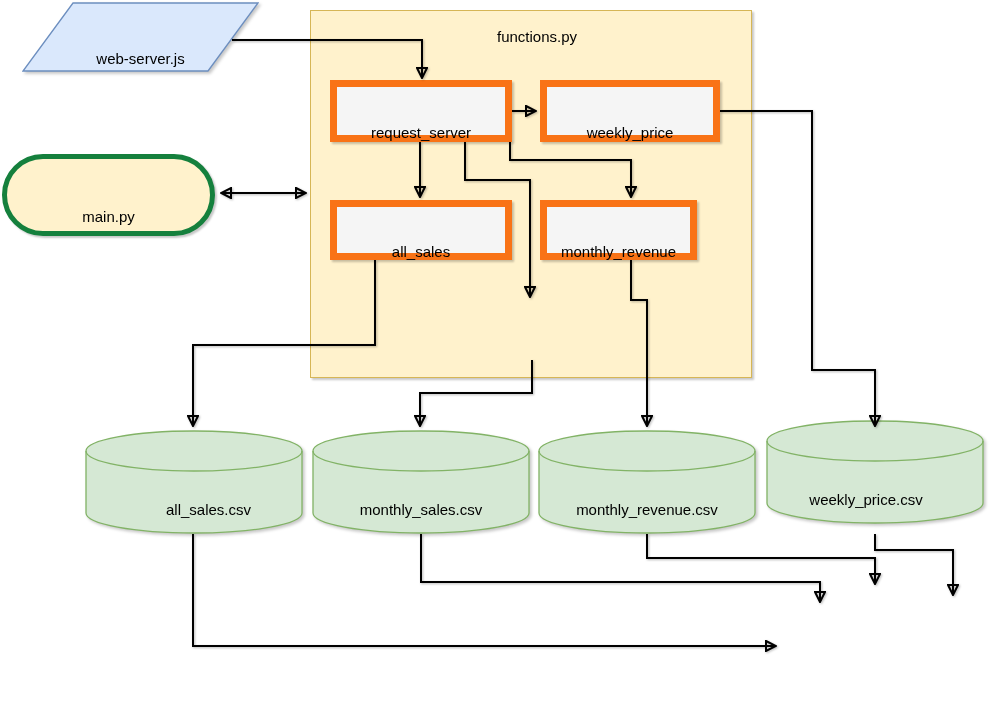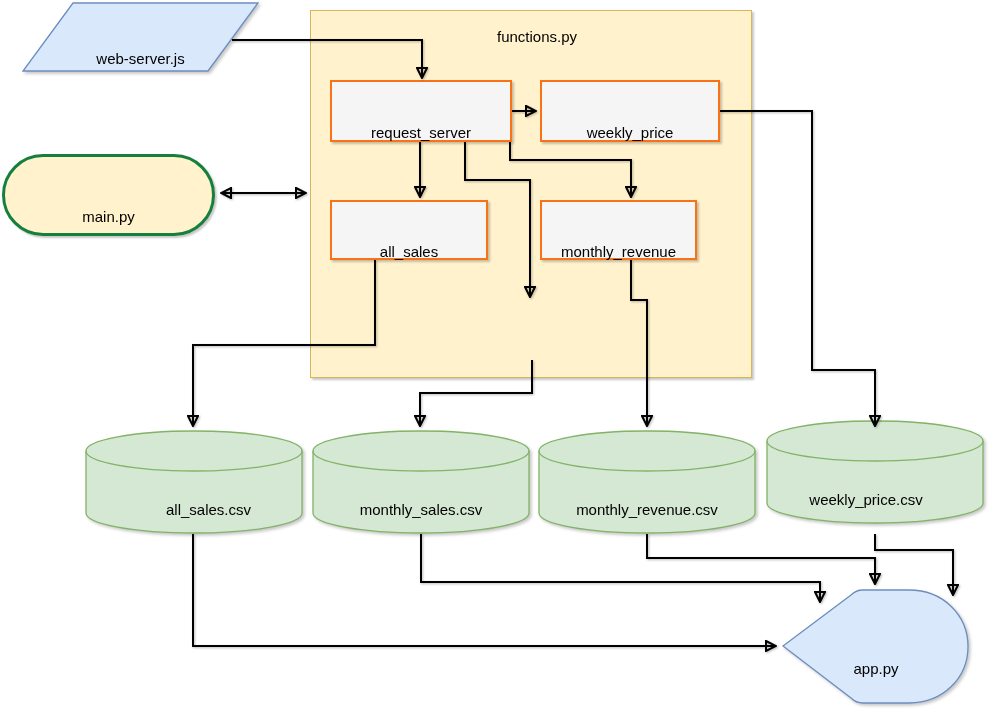--- a/index.html
+++ b/index.html
@@ -7,31 +7,31 @@
     position:relative;width:994px;height:713px;background:#ffffff;overflow:hidden;
     font-family:"Liberation Sans", sans-serif;color:#000000;font-size:15px;
   }
   .node{position:absolute;box-sizing:border-box;}
   .shape-svg{position:absolute;left:0;top:0;display:block;filter:drop-shadow(2px 2px 1.5px rgba(0,0,0,0.22));}
   .lbl{
     position:absolute;inset:0;display:flex;align-items:center;justify-content:center;
     text-align:center;white-space:nowrap;pointer-events:none;line-height:1.2;margin-top:44px;
   }
   .rect-node{
-    background:#f5f5f5;border:2px solid #f97316;
+    background:#f5f5f5;border:7px solid #f97316;
     box-shadow:2px 2px 2px rgba(0,0,0,0.22);
     display:flex;align-items:center;justify-content:center;
   }
   .container-node{
     background:#fff2cc;border:1px solid #d6b656;
     box-shadow:2px 2px 2px rgba(0,0,0,0.22);
   }
   .container-title{position:absolute;top:17px;left:12px;right:0;text-align:center;}
   .stadium-node{
-    background:#fff2cc;border:3px solid #15803d;border-radius:41px;
+    background:#fff2cc;border:5px solid #15803d;border-radius:41px;
     box-shadow:2px 2px 2px rgba(0,0,0,0.22);
     display:flex;align-items:center;justify-content:center;
   }
   .cyl-lbl{padding-top:12px;}
   .wires{position:absolute;left:0;top:0;pointer-events:none;filter:drop-shadow(1.5px 1.5px 1px rgba(0,0,0,0.28));}
   .wires path{fill:none;stroke:#000000;stroke-width:2;}
 </style>
 </head>
 <body>
 
@@ -53,21 +53,21 @@
   </div>
 
   <div class="node rect-node" style="left:330px;top:80px;width:182px;height:62px;">
     <div class="lbl">request_server</div>
   </div>
 
   <div class="node rect-node" style="left:540px;top:80px;width:180px;height:62px;">
     <div class="lbl">weekly_price</div>
   </div>
 
-  <div class="node rect-node" style="left:330px;top:200px;width:158px;height:60px;">
+  <div class="node rect-node" style="left:330px;top:200px;width:182px;height:60px;">
     <div class="lbl">all_sales</div>
   </div>
 
   <div class="node rect-node" style="left:540px;top:200px;width:157px;height:60px;">
     <div class="lbl">monthly_revenue</div>
   </div>
 
 
   <div class="node" style="left:85px;top:430px;width:247px;height:104px;">
     <svg class="shape-svg" width="218" height="104">
@@ -94,26 +94,20 @@
   </div>
 
   <div class="node" style="left:766px;top:420px;width:200px;height:104px;text-decoration:underline;">
     <svg class="shape-svg" width="218" height="104">
       <path d="M1 21 A108 20 0 0 1 217 21 L217 83 A108 20 0 0 1 1 83 Z" fill="#d5e8d4" stroke="#82b366" stroke-width="1.3"></path>
       <path d="M1 21 A108 20 0 0 0 217 21" fill="none" stroke="#82b366" stroke-width="1.3"></path>
     </svg>
     <div class="lbl cyl-lbl">weekly_price.csv</div>
   </div>
 
-  <div class="node" style="left:782px;top:588px;width:188px;height:117px;">
-    <svg class="shape-svg" width="188" height="117">
-      <path d="M1 58 L69 7 Q74 2 81 2 L127 2 C161 2 186 27 186 58.5 C186 90 161 115 127 115 L81 115 Q74 115 69 110 Z" fill="#dae8fc" stroke="#6c8ebf" stroke-width="1.3"></path>
-    </svg>
-    <div class="lbl">app.py</div>
-  </div>
 
   <svg class="wires" width="994" height="713">
     <defs>
       <marker id="arrowEnd" viewBox="0 0 12 12" refX="11" refY="6" markerWidth="12" markerHeight="12" markerUnits="userSpaceOnUse" orient="auto">
         <path d="M1 1 L11 6 L1 11 Z" fill="#000000" stroke="none"></path>
       </marker>
       <marker id="arrowStart" viewBox="0 0 12 12" refX="11" refY="6" markerWidth="12" markerHeight="12" markerUnits="userSpaceOnUse" orient="auto-start-reverse">
         <path d="M1 1 L11 6 L1 11 Z" fill="#000000" stroke="none"></path>
       </marker>
     </defs>

